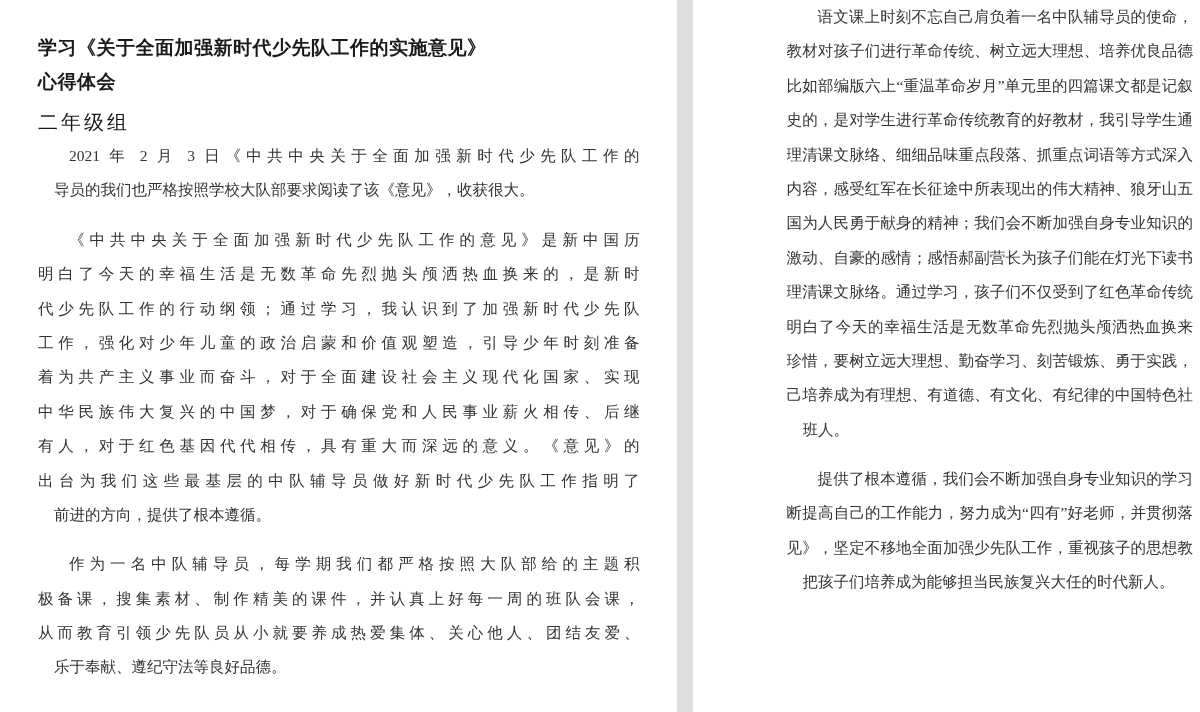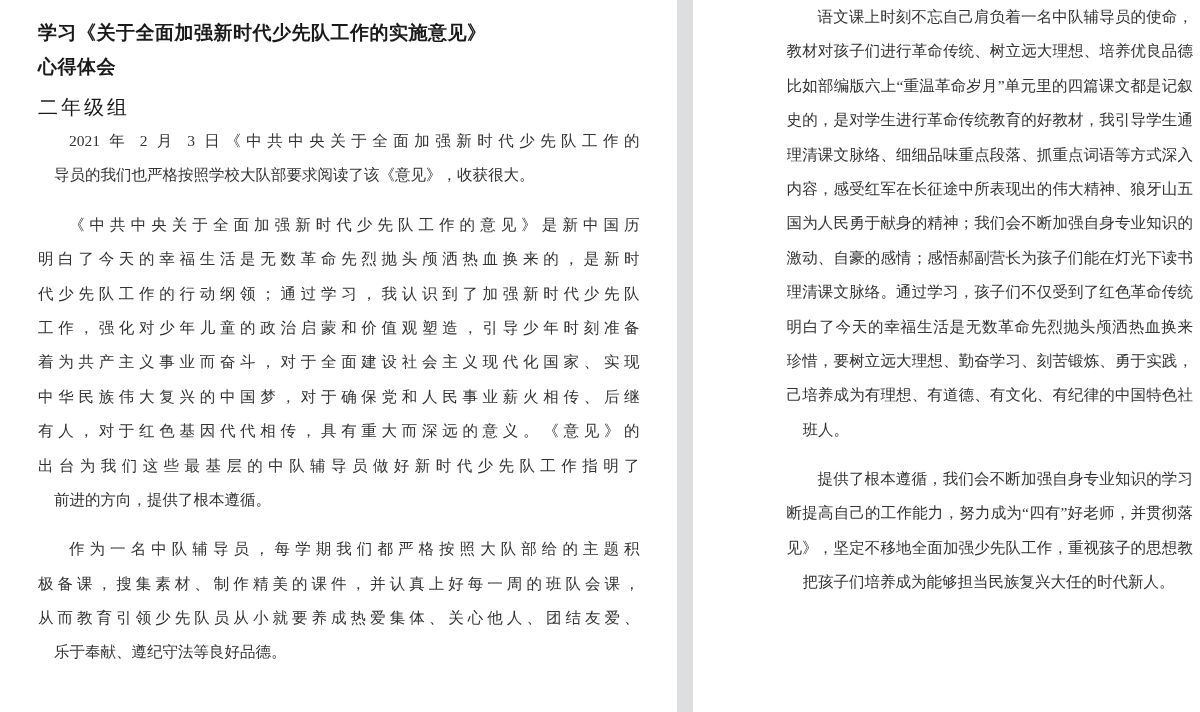--- a/index.html
+++ b/index.html
@@ -6,21 +6,21 @@
     --gutter:#dcdee0;
     --page:#ffffff;
     --text:#333333;
     --title:#1a1a1a;
   }
   *{box-sizing:border-box;}
   html,body{margin:0;padding:0;background:var(--page);}
   body{width:1200px;height:712px;overflow:hidden;}
   .doc{display:flex;width:1200px;height:712px;background:var(--page);}
   .page{background:var(--page);overflow:hidden;}
-  .page-left{width:713px;padding:16px 37px 0 38px;}
+  .page-left{width:713px;padding:31px 37px 0 38px;}
   .gutter{width:16px;height:712px;background:var(--gutter);flex:0 0 16px;}
   .page-right{width:532px;padding:0 7px 0 94px;}
 
   .title{
     margin:0;
     font-family:"Liberation Sans",sans-serif;
     font-weight:bold;
     font-size:19px;
     line-height:34px;
     letter-spacing:0.5px;

